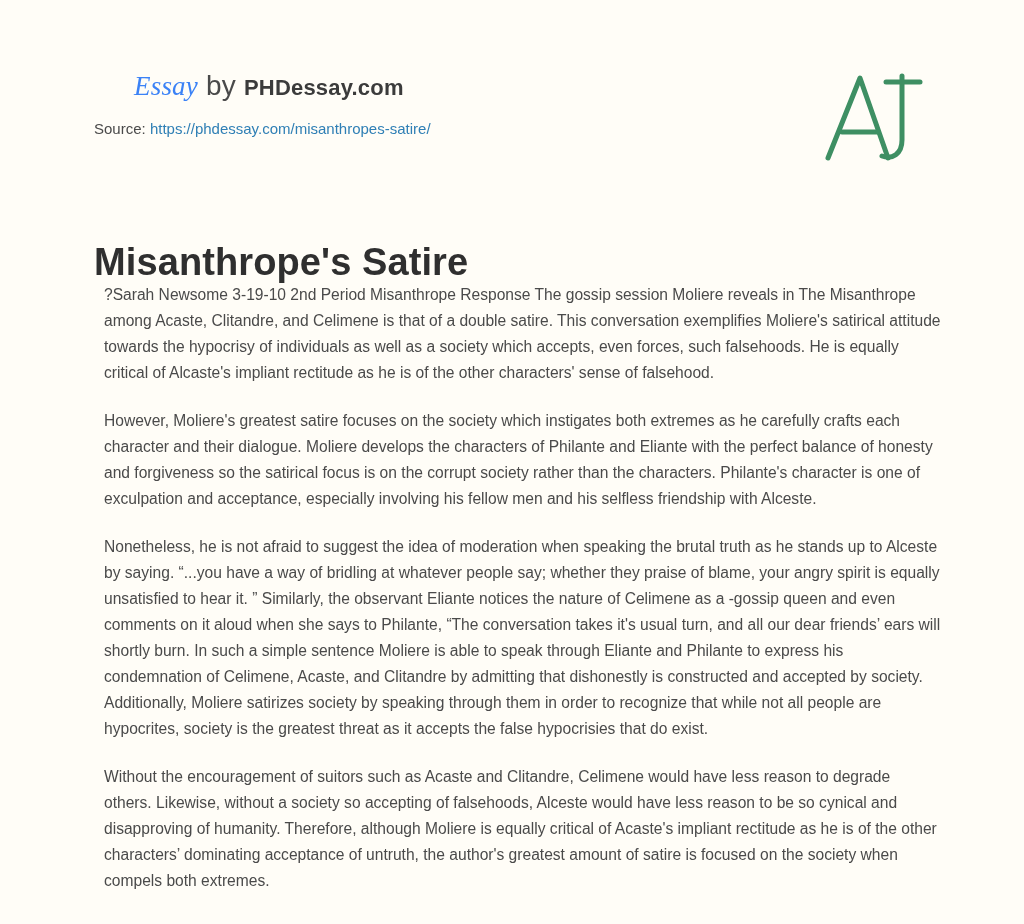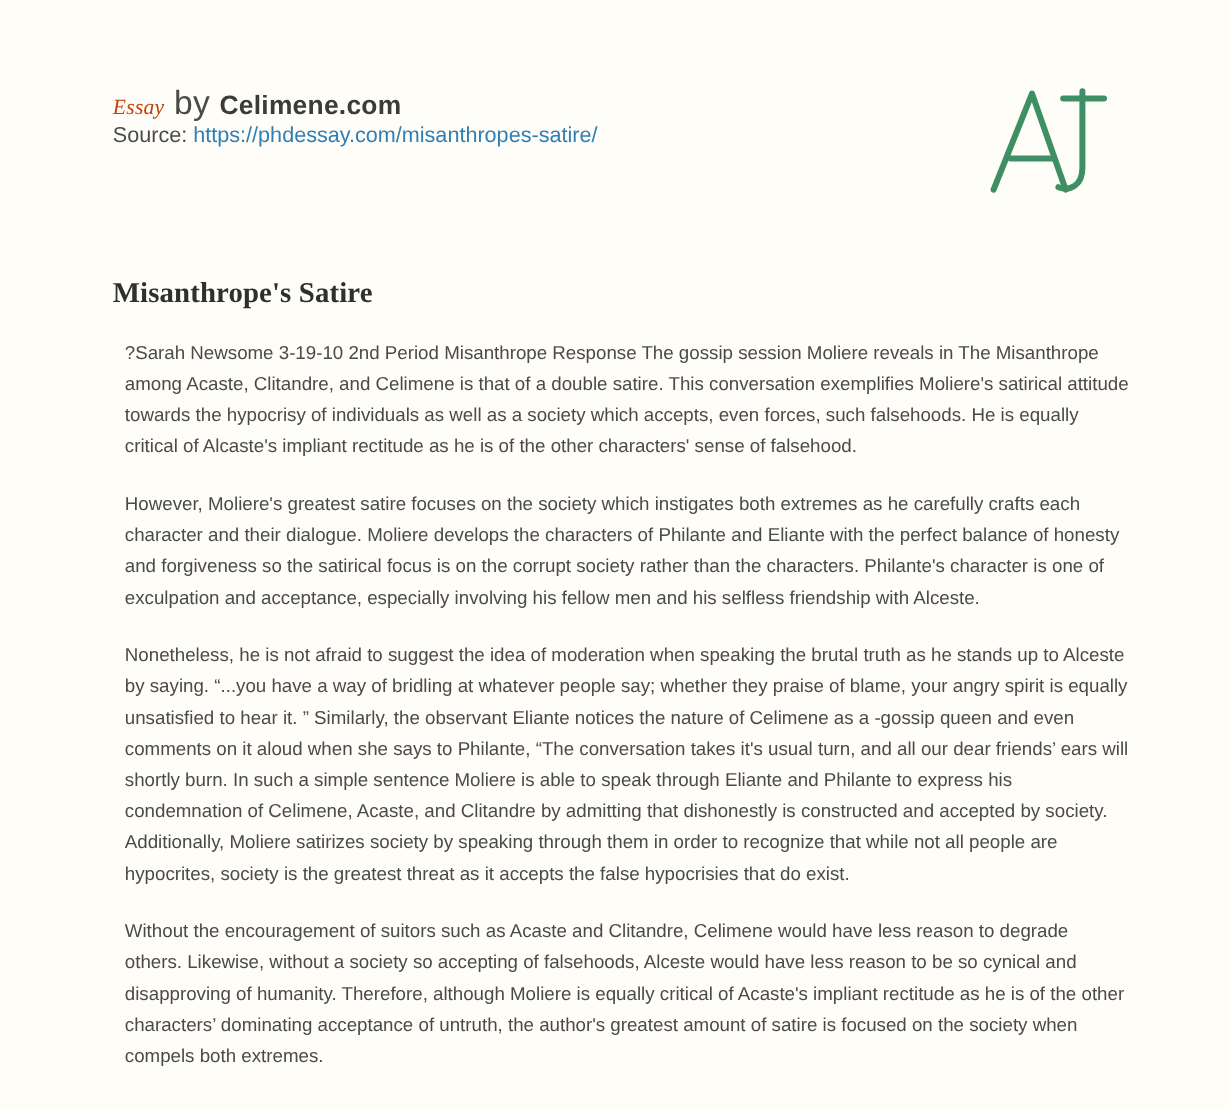--- a/index.html
+++ b/index.html
@@ -29,38 +29,40 @@
     width: 840px;
   }
   .brand-line {
     font-size: 25px;
     color: #4a4a4a;
     letter-spacing: 0.2px;
   }
   .brand-essay {
     font-style: italic;
     font-family: "Liberation Serif", serif;
-    font-size: 18px;
-    color: #c2410c;
+    font-size: 27px;
+    color: #3b82f6;
+    margin-left: 40px;
   }
   .brand-by {
     font-family: "Liberation Sans", sans-serif;
     font-size: 28px;
     color: #4a4a4a;
     font-weight: 400;
   }
   .brand-name {
     font-family: "Liberation Sans", sans-serif;
     font-size: 22px;
     color: #3b3b3b;
     font-weight: 700;
     letter-spacing: 0.2px;
   }
   .source-line {
-    font-size: 18px;
+    margin-top: 18px;
+    font-size: 15px;
     color: #4a4a4a;
   }
   .source-label {
     color: #4a4a4a;
   }
   .source-url {
     color: #2f7fb5;
     text-decoration: none;
   }
   .logo {
@@ -70,25 +72,24 @@
     width: 120px;
     height: 110px;
   }
   .logo svg {
     display: block;
   }
   .title {
     position: absolute;
     left: 94px;
     top: 216px;
-    font-size: 24px;
+    font-size: 38px;
     font-weight: 700;
     color: #2f2f2f;
     letter-spacing: 0.1px;
-    font-family: Liberation Serif, serif;
   }
   .article {
     position: absolute;
     left: 104px;
     top: 282px;
     width: 838px;
   }
   .article p {
     margin: 0 0 22px 0;
     font-size: 15.6px;
@@ -97,21 +98,21 @@
     text-align: left;
   }
 </style>
 </head>
 <body>
 
 <div class="page">
 
   <div class="header">
     <div class="brand-line">
-      <span class="brand-essay">Essay</span><span class="brand-by"> by </span><span class="brand-name">Celimene.com</span>
+      <span class="brand-essay">Essay</span><span class="brand-by"> by </span><span class="brand-name">PHDessay.com</span>
     </div>
     <div class="source-line">
       <span class="source-label">Source:</span>
       <a class="source-url" href="#">https://phdessay.com/misanthropes-satire/</a>
     </div>
   </div>
 
   <div class="logo">
     <svg width="120" height="110" viewBox="0 0 120 110" xmlns="http://www.w3.org/2000/svg" aria-hidden="true">
       <g fill="none" stroke="#3e8f63" stroke-width="5" stroke-linecap="round" stroke-linejoin="round">

